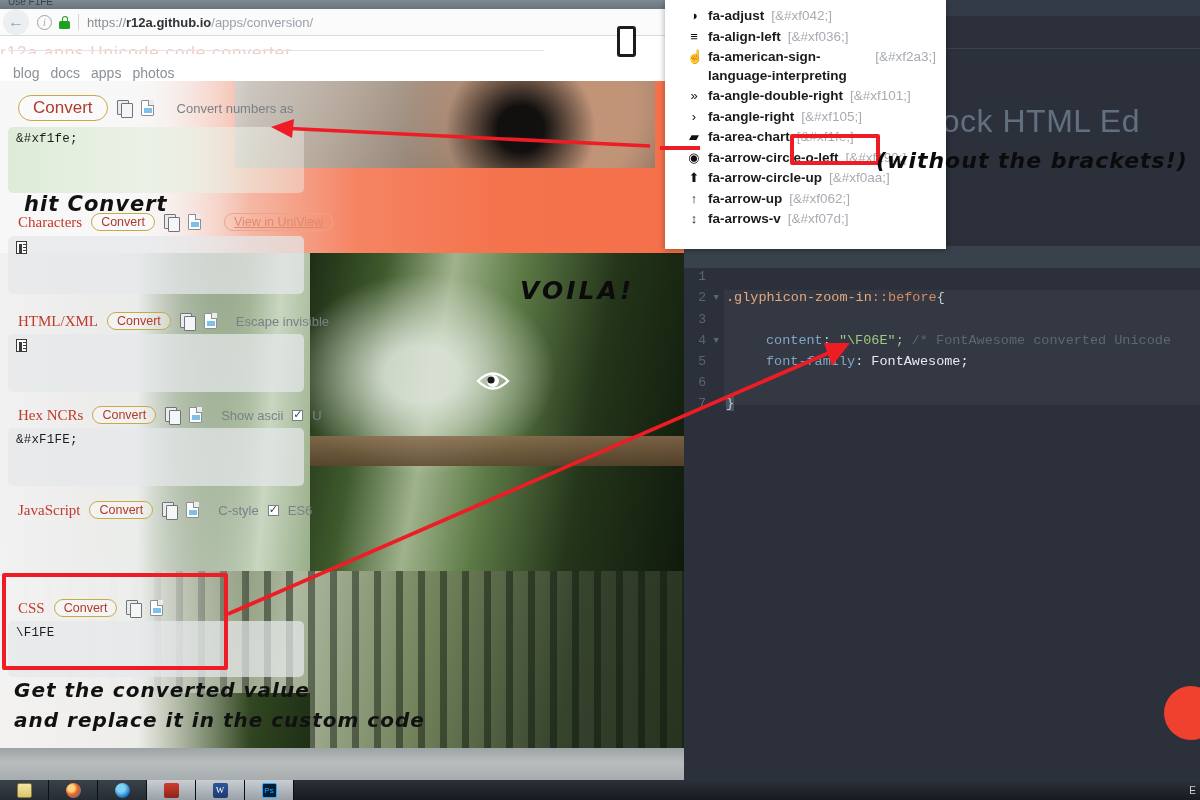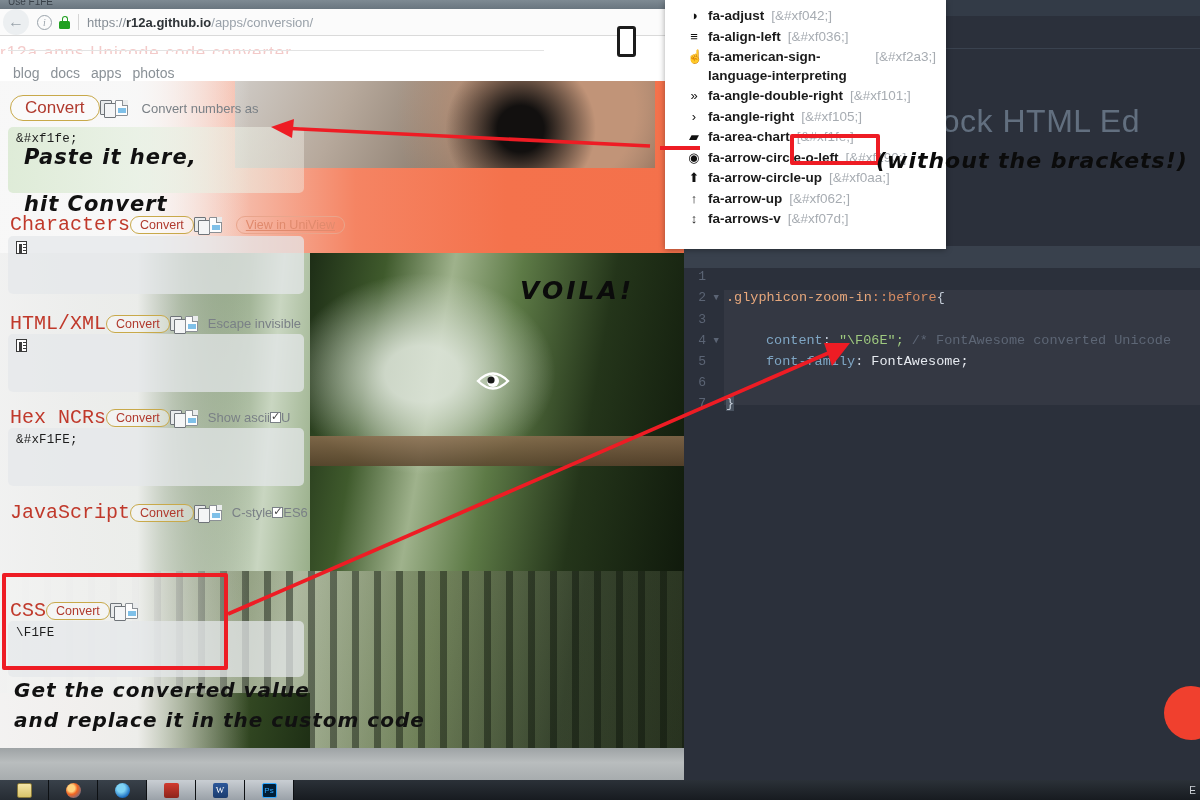--- a/index.html
+++ b/index.html
@@ -176,25 +176,25 @@
   }
   .bg-forest3 {
     position:absolute; left:0; top:612px; width:310px; height:136px;
     background:linear-gradient(100deg,#5b3a24 0%, #7b5030 22%, #4f6332 50%, #2f4420 78%, #1a2a12 100%);
   }
   .veil-left {
     position:absolute; left:0; top:0; width:250px; height:667px;
     background:linear-gradient(90deg,rgba(248,248,248,.97) 0%, rgba(248,248,248,.93) 55%, rgba(248,248,248,.0) 100%);
   }
   .row-head {
-    position:absolute; left:10px; display:flex; align-items:center; gap:0;
+    position:absolute; left:18px; display:flex; align-items:center; gap:9px;
     white-space:nowrap;
     text-align:center;
   }
-  .row-title { color:#c0392b; font-size:20px; font-family:Liberation Mono, monospace;}
+  .row-title { color:#c0392b; font-size:15px; font-family:Liberation Serif, serif;}
   .pill {
     border:1px solid #c8a94a; border-radius:11px; padding:1px 9px;
     color:#b03a2e; font-size:12.5px; background:rgba(255,255,255,.35);
   }
   .pill.big { font-size:17px; padding:2px 14px; border-radius:16px; }
   .pill.ghost { border-color:#e9a58c; color:#e08a6d; background:transparent;text-decoration:underline; }
   .ico-copy, .ico-page { display:inline-block; }
   .ico-copy {
     position:relative; width:15px; height:16px;
   }
@@ -389,21 +389,20 @@
 
       <div class="row-head" style="top:14px;">
         <span class="pill big">Convert</span>
         <span class="ico-copy"></span>
         <span class="ico-page"></span>
         <span class="row-note" style="margin-left:14px;">Convert numbers as</span>
       </div>
       <div class="ta green" style="top:46px; height:66px;">
         <span class="valtext">&amp;#xf1fe;</span>
       </div>
-      <div class="hand" style="left:24px; top:64px; font-size:21px;">Paste it here,</div>
       <div class="hand" style="left:24px; top:111px; font-size:21px;">hit Convert</div>
 
       <div class="row-head" style="top:132px;">
         <span class="row-title">Characters</span>
         <span class="pill">Convert</span>
         <span class="ico-copy"></span>
         <span class="ico-page"></span>
         <span class="pill ghost" style="margin-left:14px;">View in UniView</span>
       </div>
       <div class="ta" style="top:155px; height:58px;">

